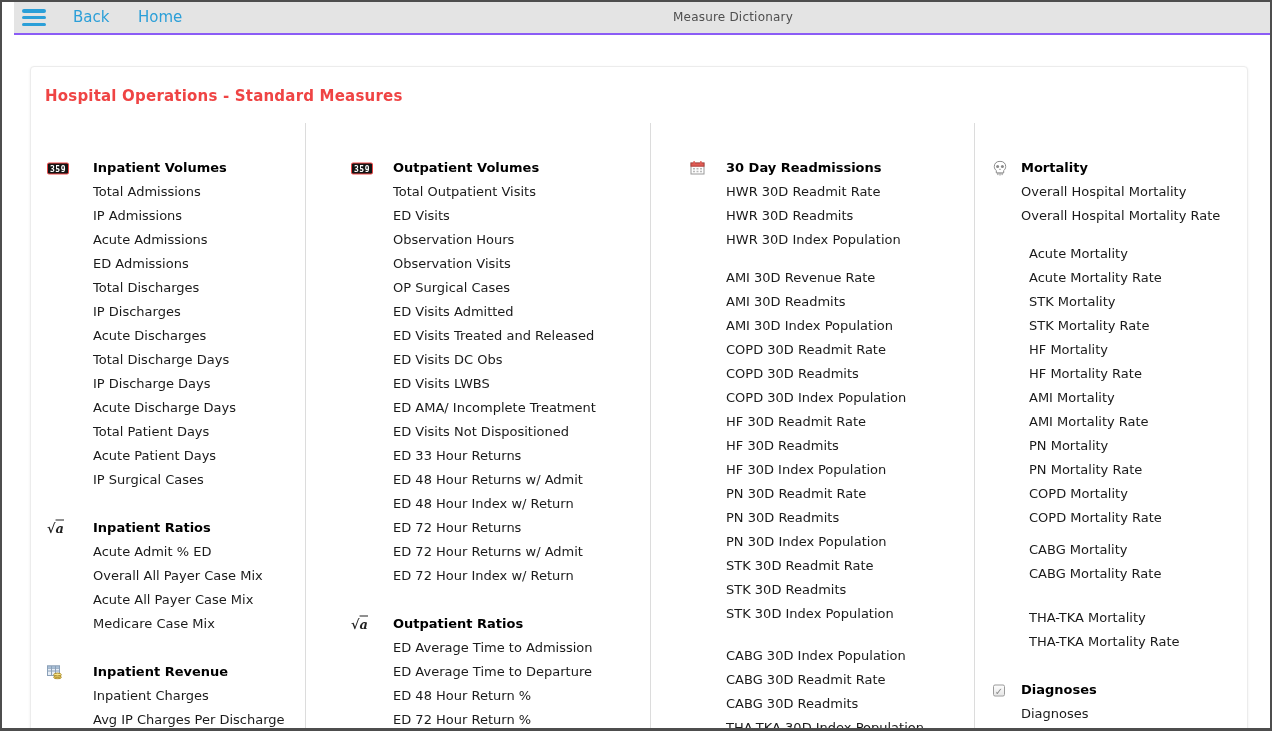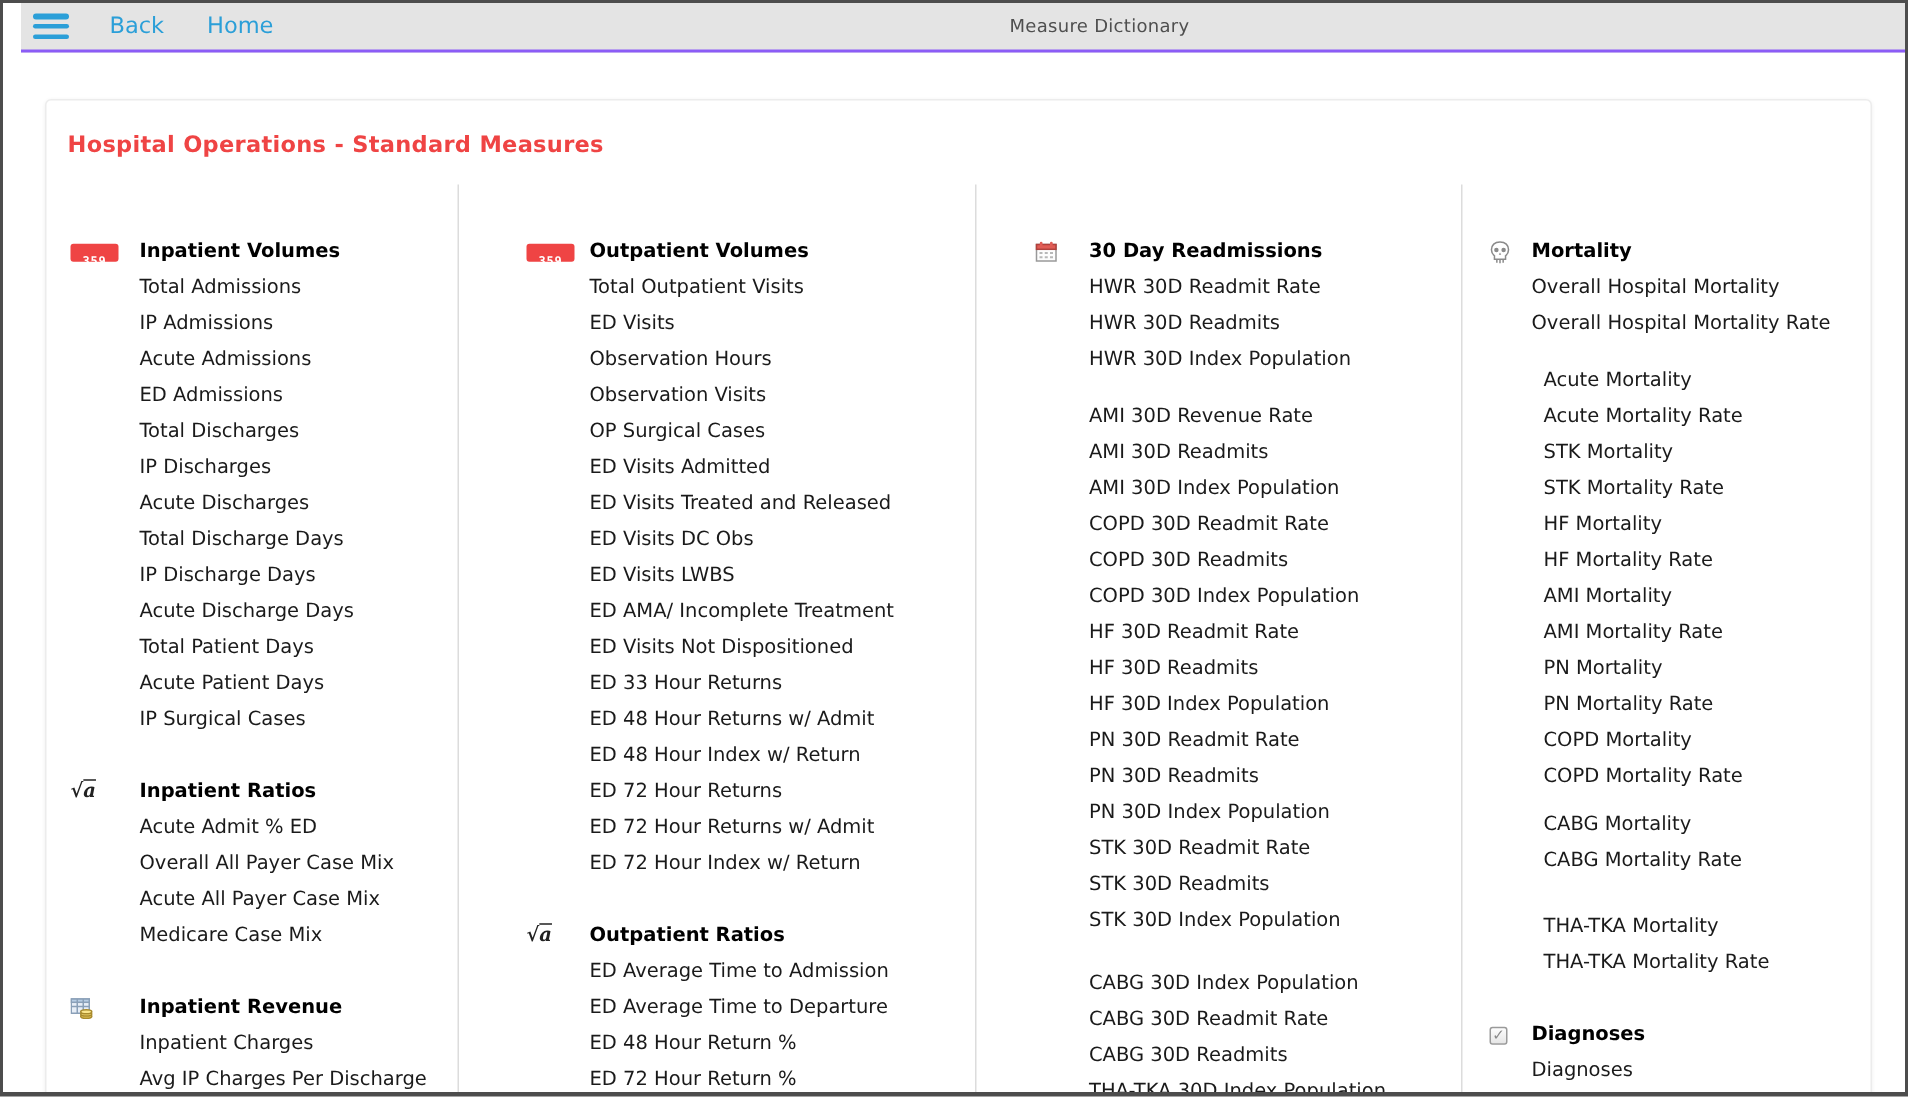--- a/index.html
+++ b/index.html
@@ -61,21 +61,21 @@
   .row.item{cursor:pointer;}
   .row.ind{padding-left:calc(var(--ind) + 8px);}
   .vspace{width:100%;}
   .icon{
     position:absolute;left:0;top:50%;transform:translateY(-50%);
     width:20px;height:17px;display:flex;align-items:center;justify-content:flex-start;
   }
   
   .odo{
     display:inline-block;height:12px;line-height:12px;padding:0 2px;
-    background:#141414;color:#fff;border:6px solid #ef4444;border-radius:2px;
+    background:#141414;color:#fff;border:1px solid #ef4444;border-radius:2px;
     font-family:"DejaVu Sans Mono","Liberation Mono",monospace;
     font-size:8px;font-weight:bold;letter-spacing:.5px;box-sizing:border-box;
   }
   .sqrt{font-family:"DejaVu Serif","Liberation Serif",serif;font-style:italic;font-size:13px;color:#222;}
   .ovl{text-decoration:overline;}
   .cbx{
     display:inline-block;width:12px;height:12px;line-height:11px;text-align:center;
     background:linear-gradient(#fdfdfd,#e6e6e6);border:1px solid #9a9a9a;border-radius:2px;
     color:#8a8a8a;font-size:10px;box-sizing:border-box;
   }

